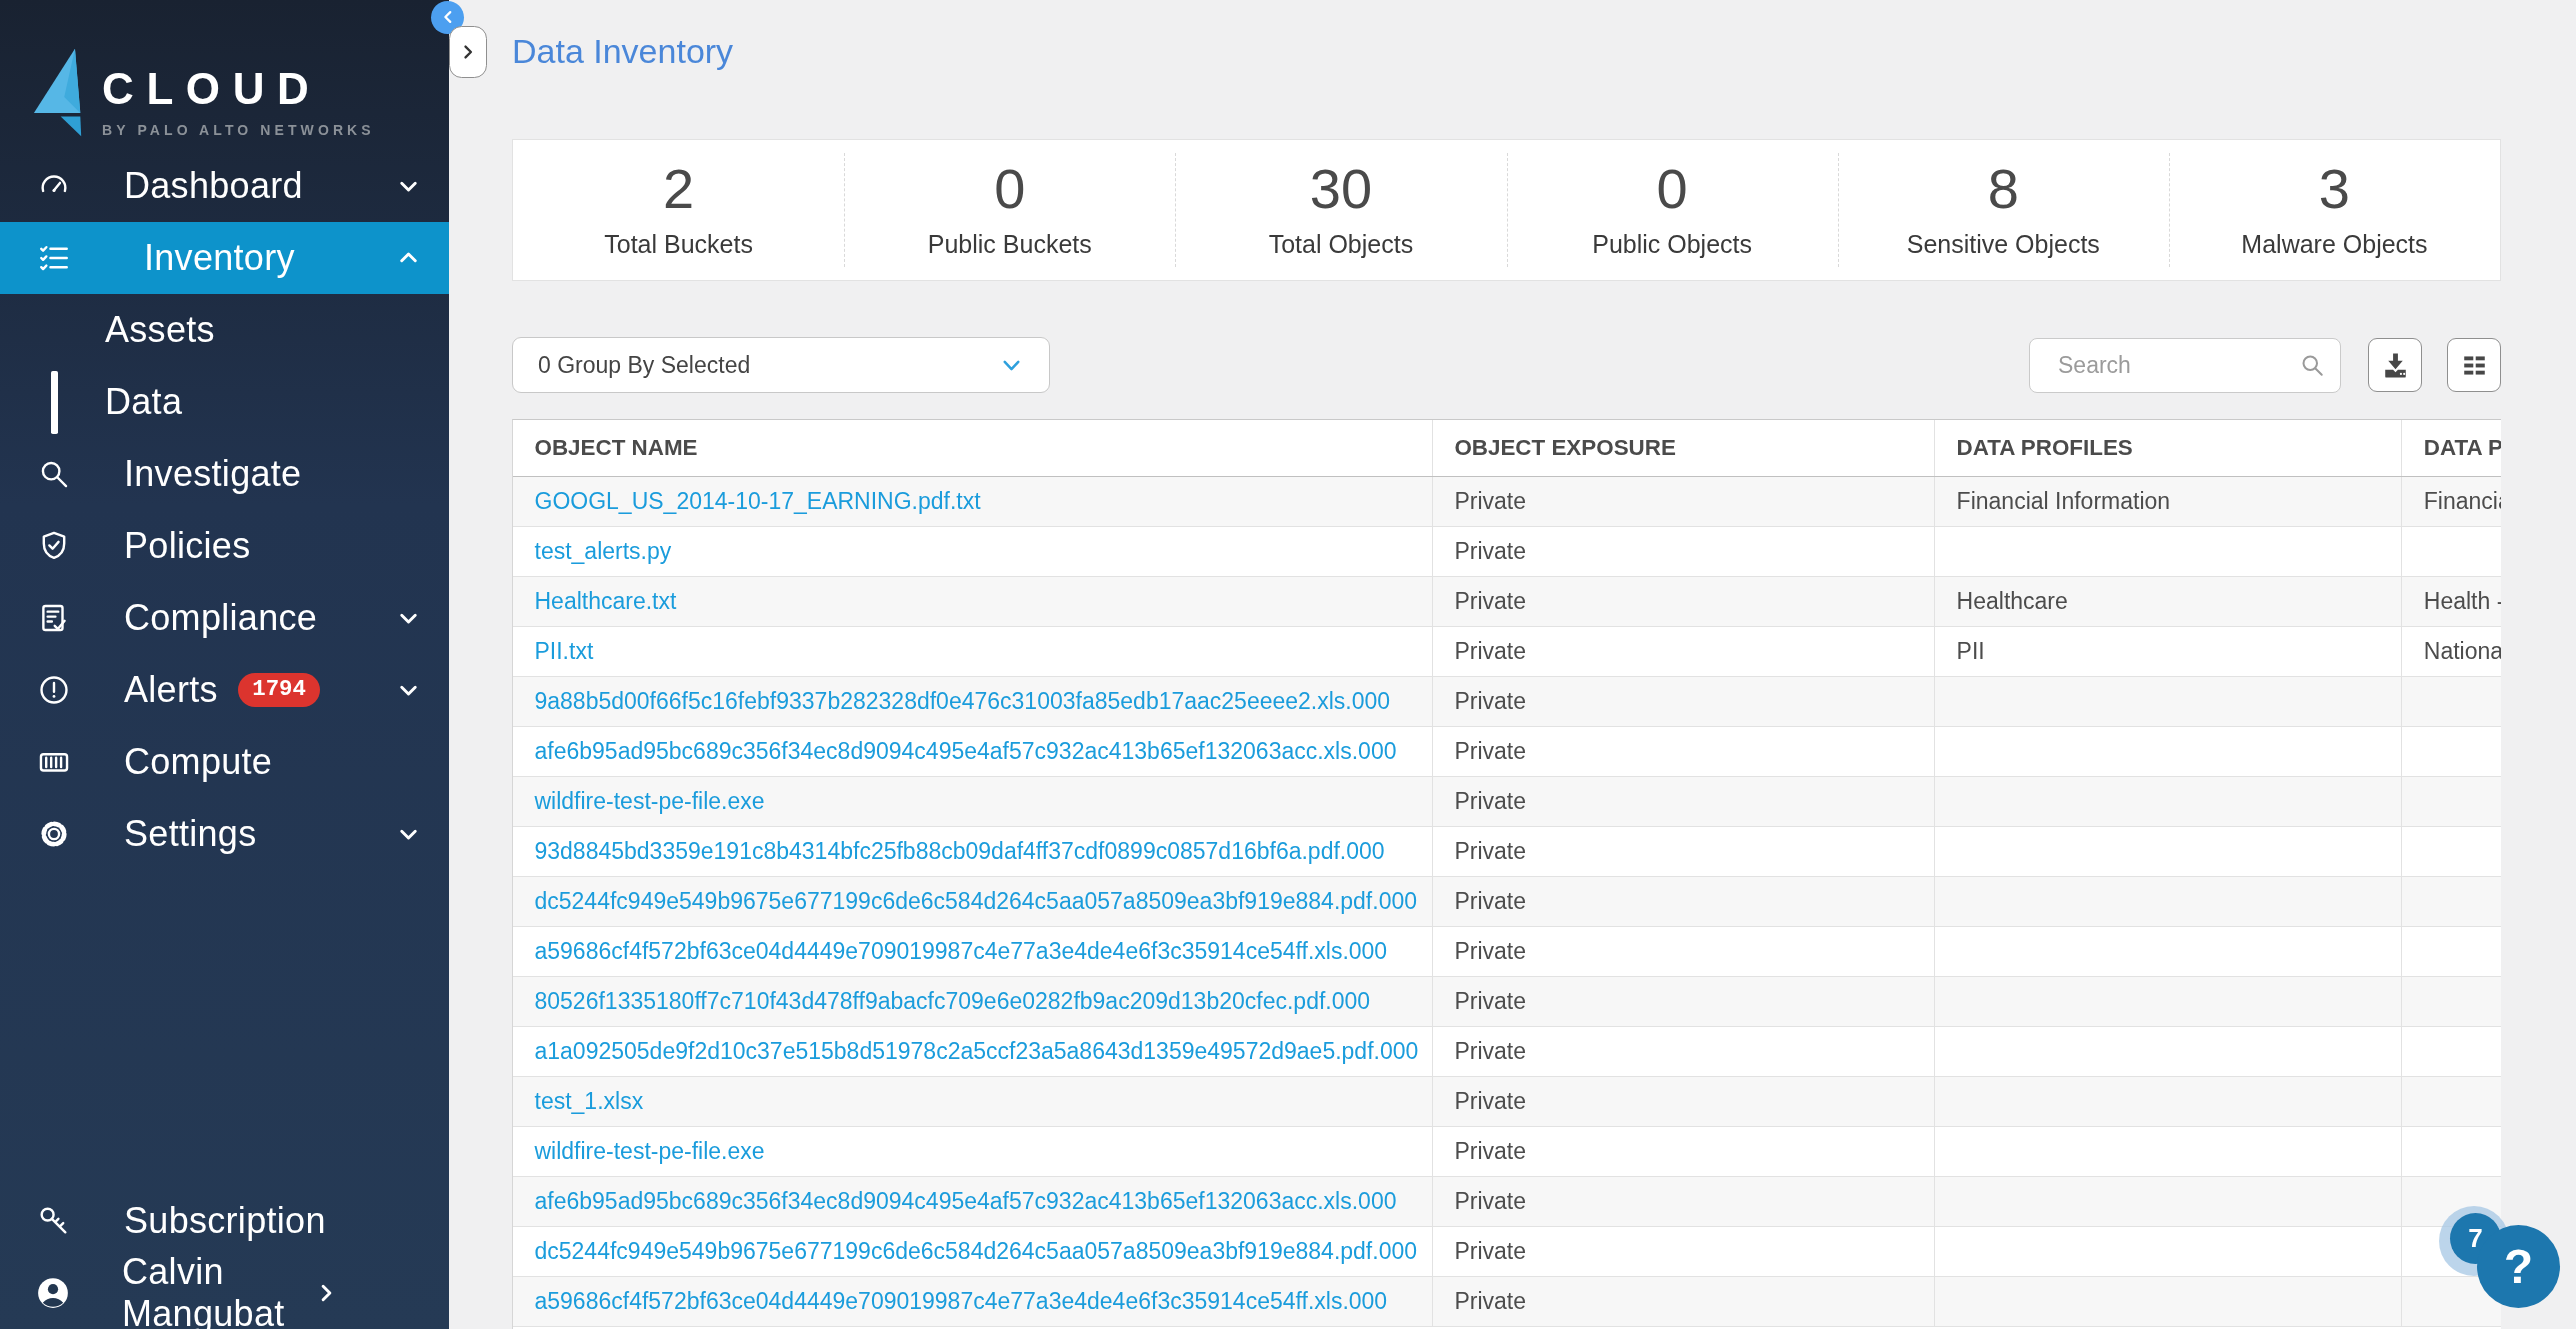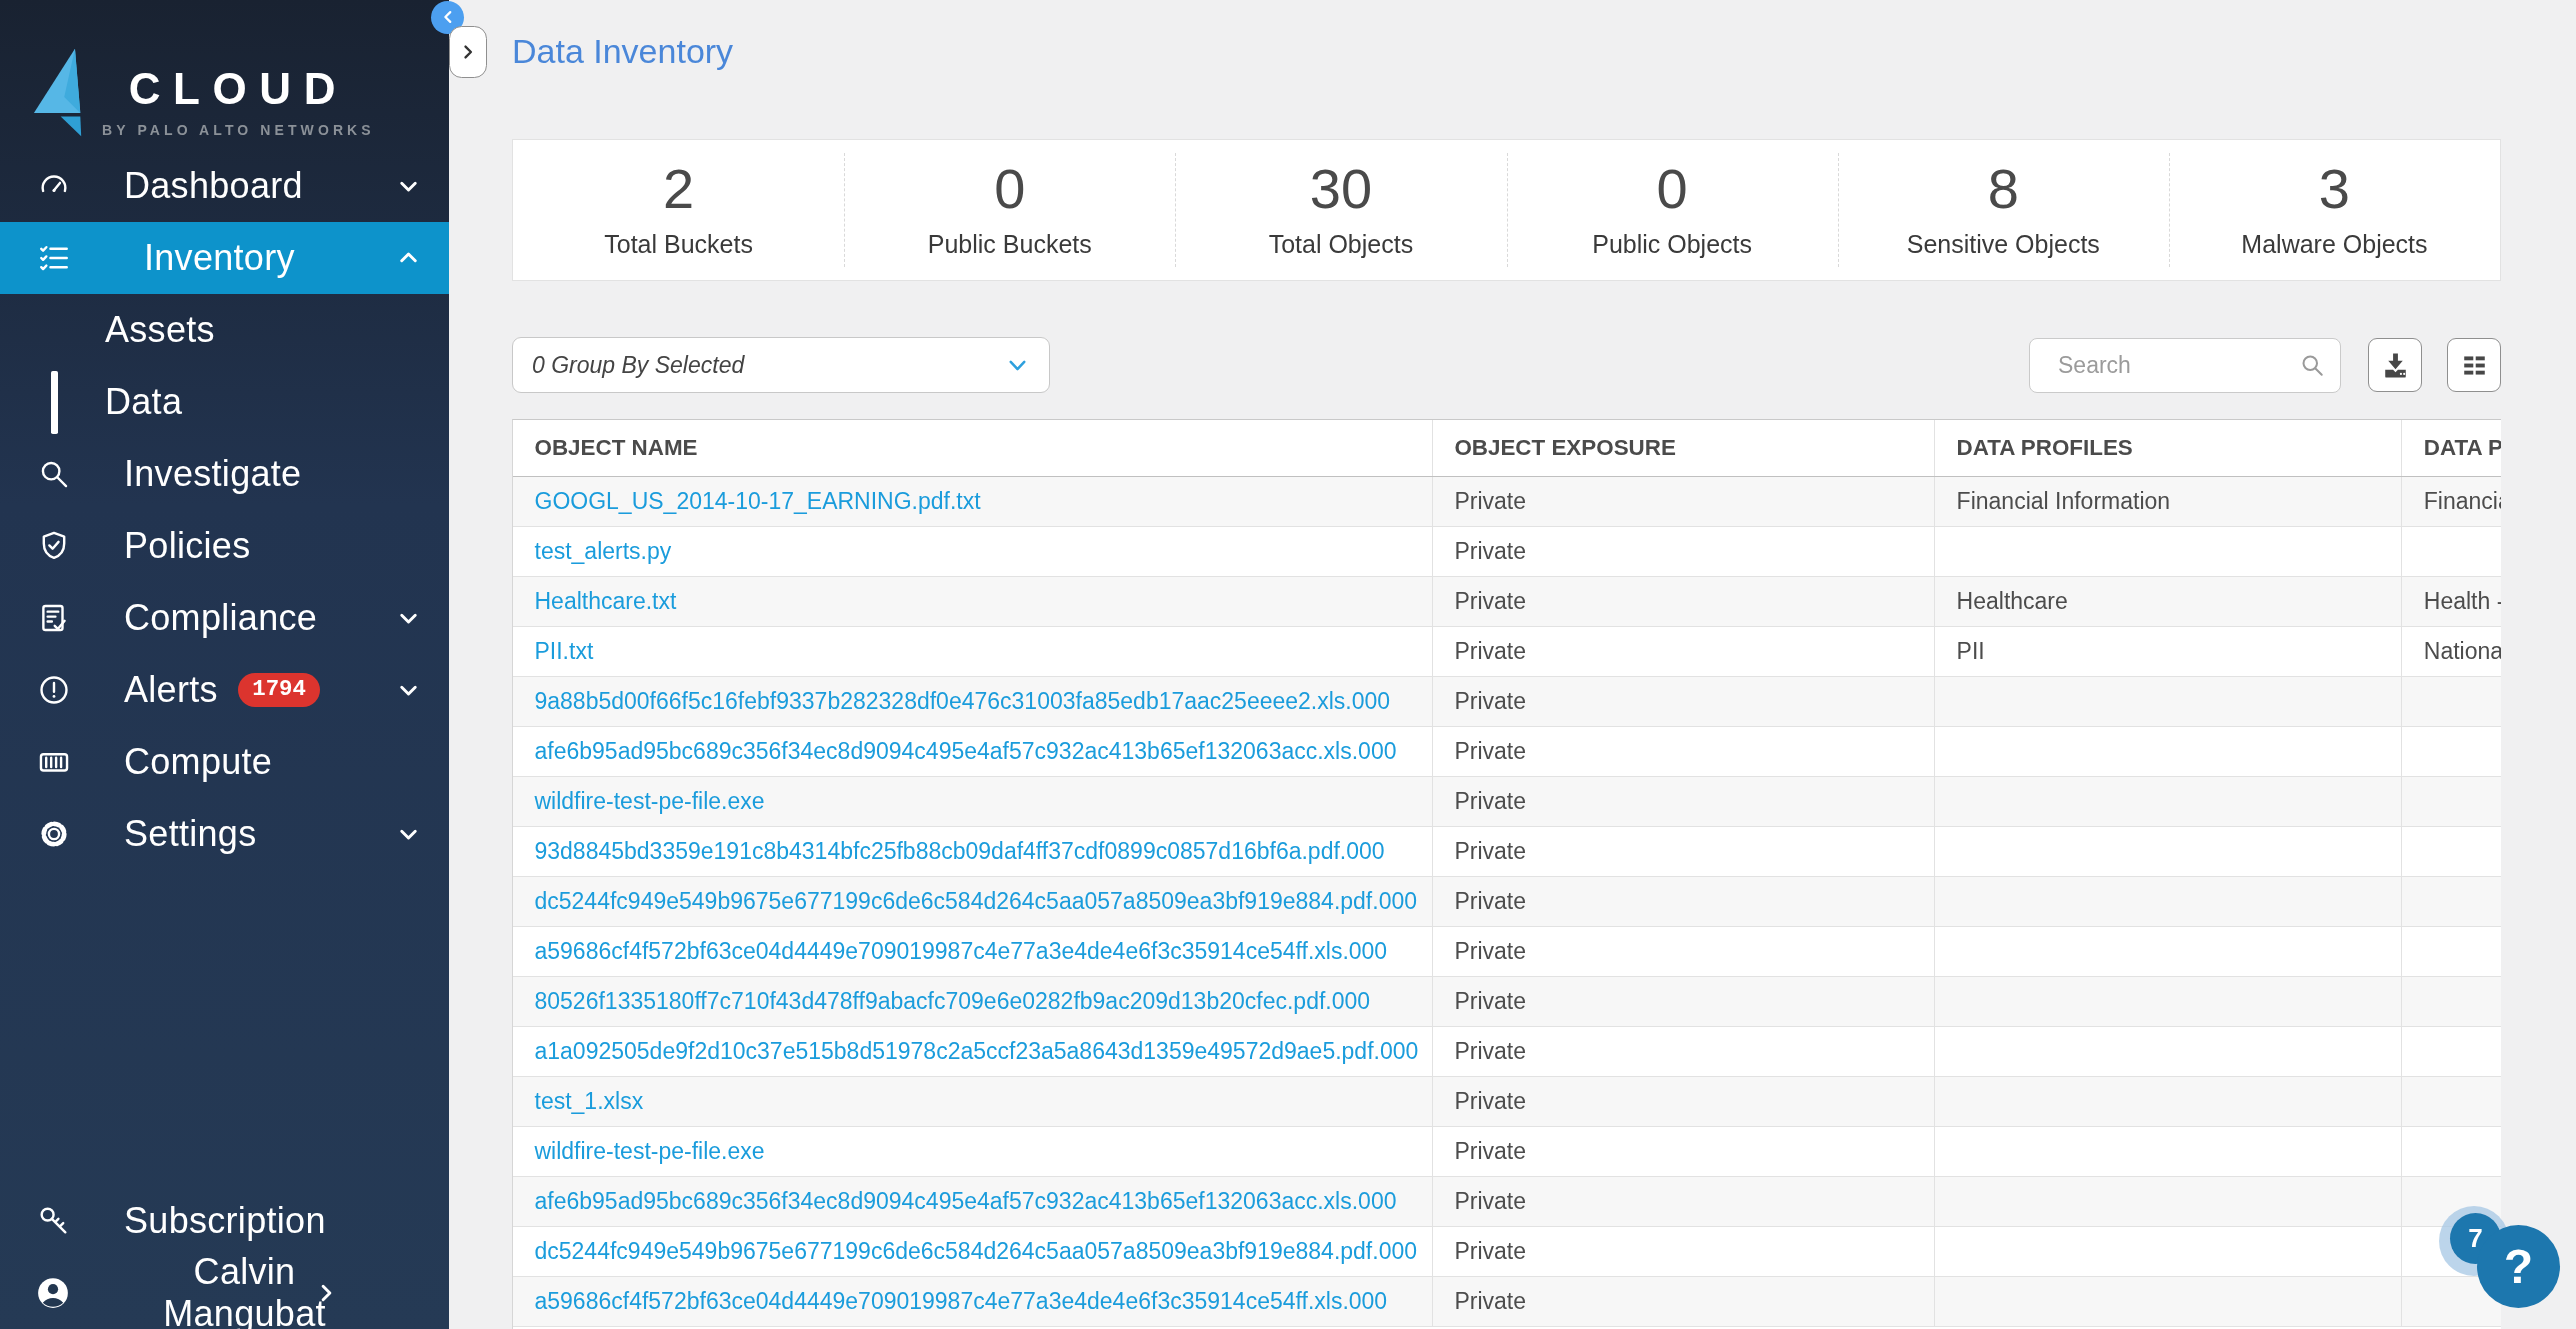--- a/index.html
+++ b/index.html
@@ -9,21 +9,20 @@
     background: #f0f0f1;
     position: relative;
     color: #4a4a4a;
   }
 
   
   .sidebar {
     position: absolute; left: 0; top: 0; width: 449px; height: 1329px;
     background: linear-gradient(180deg, #192231 0%, #223450 38%, #253a55 100%);
     z-index: 5;
-    text-align: center;
   }
   .logo { position: absolute; left: 30px; top: 47px; display: flex; align-items: flex-start; }
   .logo-mark { width: 56px; height: 91px; }
   .logo-text { margin-left: 16px; margin-top: 20px; }
   .logo-title { color: #fff; font-size: 44px; font-weight: 700; letter-spacing: 12.6px; line-height: 1; }
   .logo-sub { color: #8b9198; font-size: 14px; font-weight: 700; letter-spacing: 4.1px; margin-top: 10.8px; }
 
   .nav { position: absolute; left: 0; top: 150px; width: 449px; }
   .nav-item {
     position: relative; height: 72px; display: flex; align-items: center;
@@ -69,21 +68,21 @@
     background: #fff; border: 0.9px solid #e2e2e2; display: flex;
   }
   .stat { flex: 1; position: relative; display: flex; flex-direction: column; align-items: center; justify-content: center; gap: 12.6px; }
   .stat + .stat::before { content: ''; position: absolute; left: 0; top: 12.6px; bottom: 12.6px; border-left: 1.8px dashed #d9d9d9; }
   .stat-value { font-size: 56px; color: #4a4a4a; line-height: 1; }
   .stat-label { font-size: 25px; color: #3a3a3a; }
 
   .groupby {
     position: absolute; left: 63px; top: 337px; width: 538px; height: 56px;
     background: #fff; border: 1.8px solid #c8c8c8; border-radius: 9px;
-    display: flex; align-items: center; padding: 0 19px; font-size: 23px; color: #444; cursor: pointer; font-style: italic;
+    display: flex; align-items: center; padding: 0 25px; font-size: 23px; color: #444; cursor: pointer;
   }
   .groupby svg { margin-left: auto; width: 25px; height: 25px; fill: none; stroke: var(--dropdown-chevron-blue, #2ea0dd); stroke-width: 2.4; stroke-linecap: round; stroke-linejoin: round; }
 
   .search {
     position: absolute; left: 1580px; top: 338px; width: 312px; height: 55px;
     background: #fff; border: 1.8px solid #cacaca; border-radius: 8px; display: flex; align-items: center;
   }
   .search input {
     flex: 1; border: none; outline: none; background: transparent;
     font-family: "Liberation Sans", sans-serif; font-size: 23px; color: #555; padding: 0 9px 0 20px; min-width: 0; margin-left: 8px;

